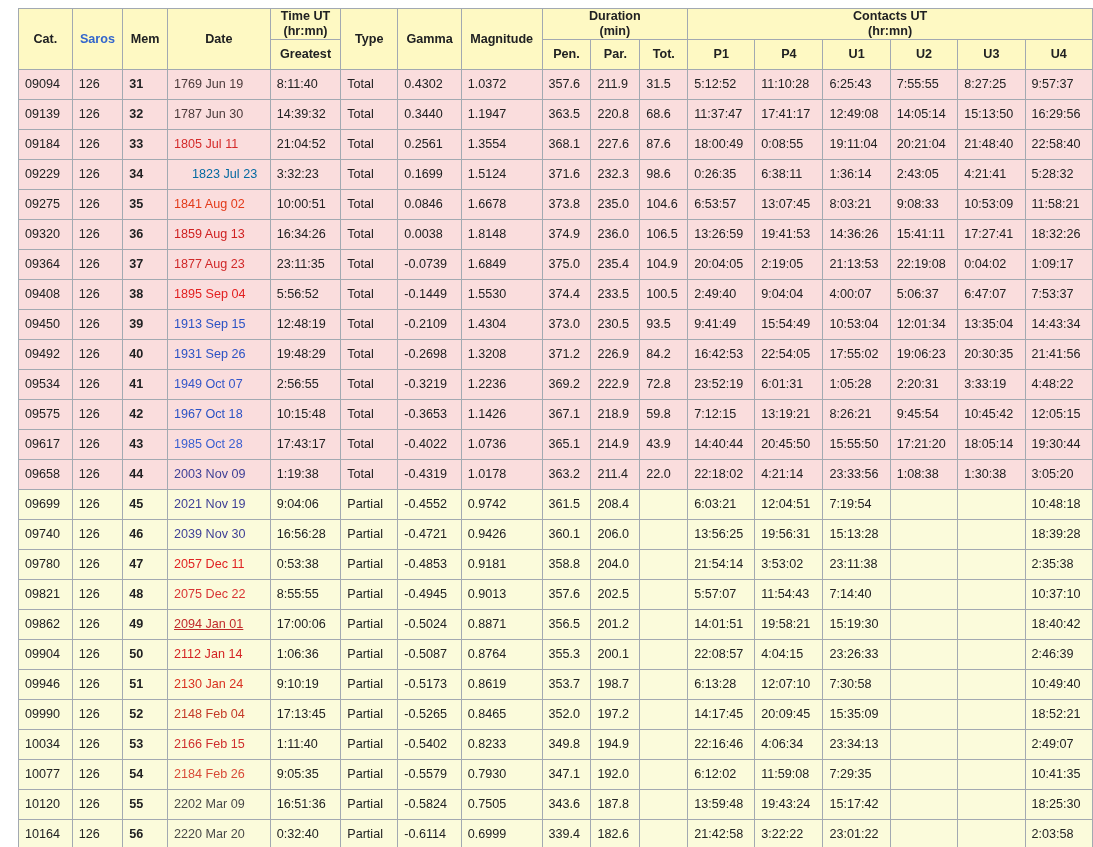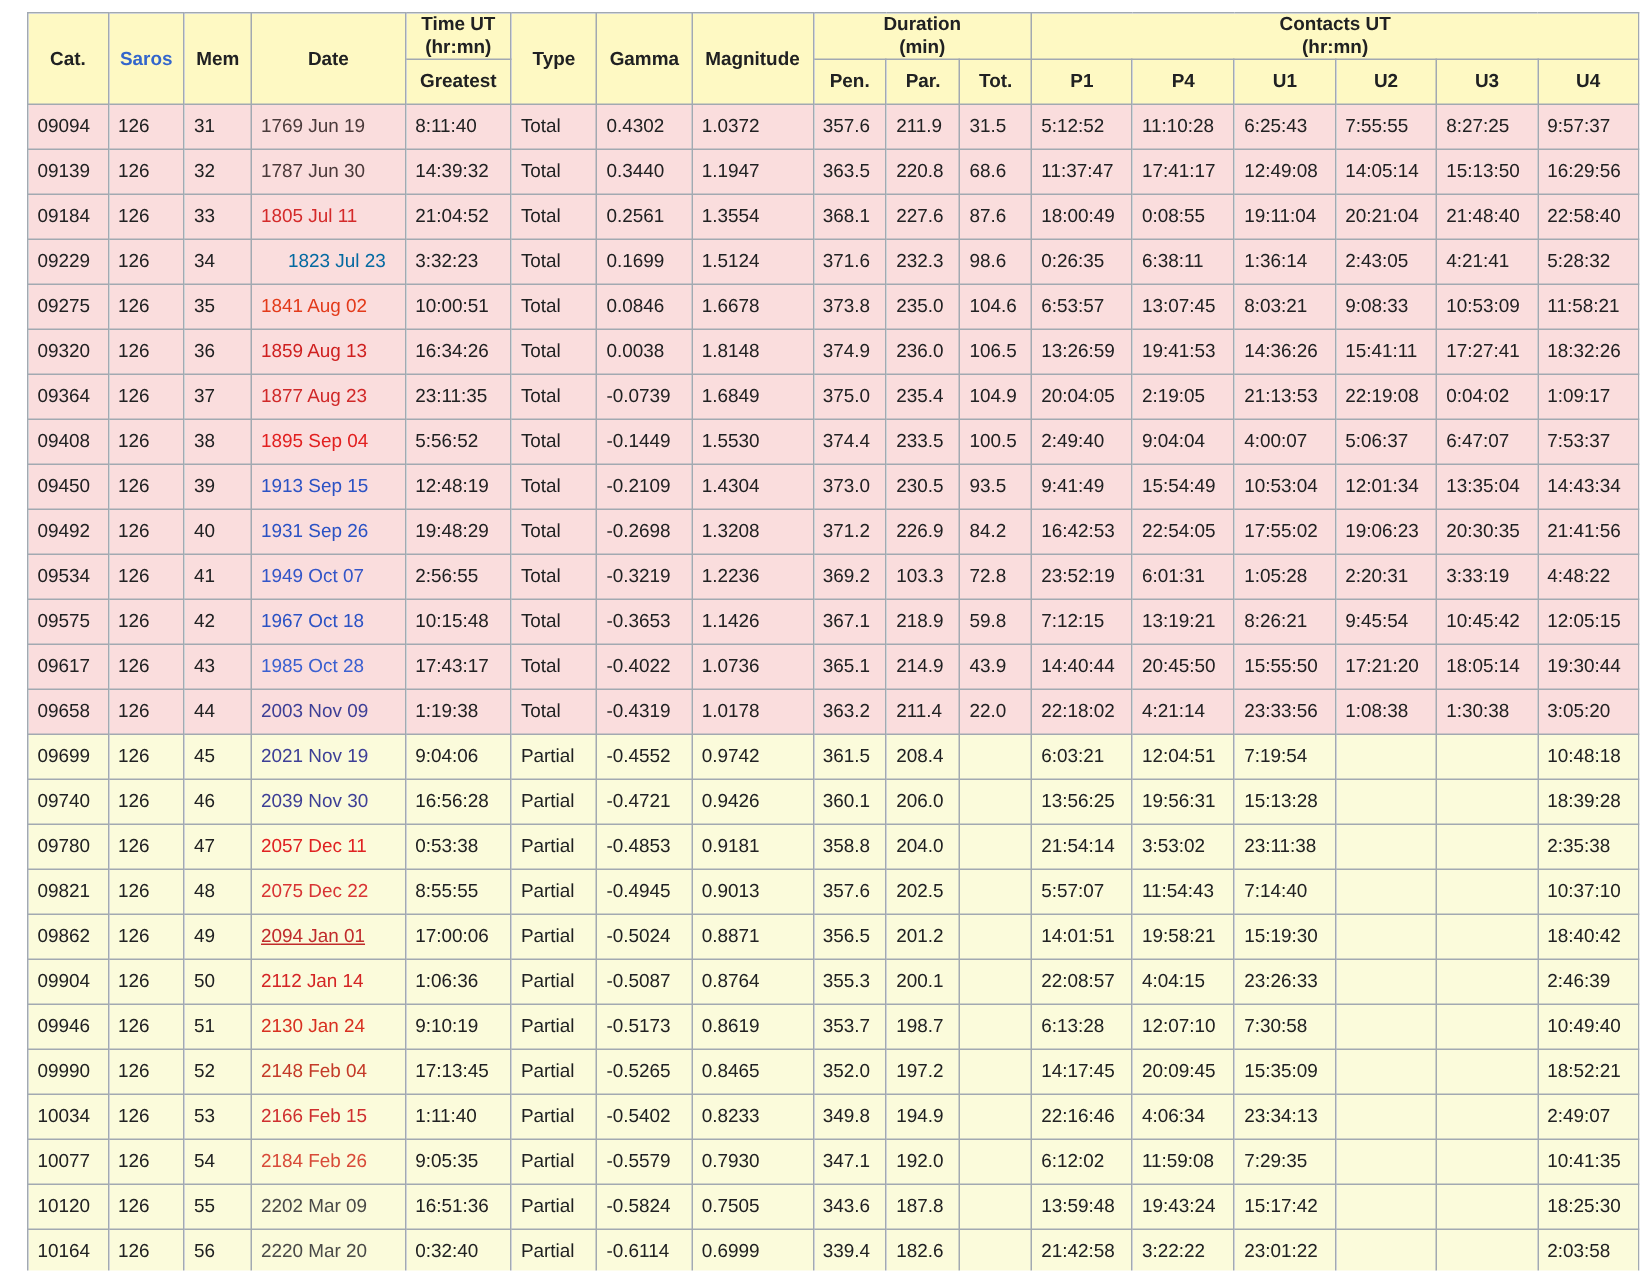--- a/index.html
+++ b/index.html
@@ -43,21 +43,21 @@
   }
   th.hdr-tall { height: 58px; }
   th.hdr-span { height: 58px; }
   th.hdr-sub  { height: 29px; }
   th .stack-line { display: block; }
   th .hdr-link { color: #3366cc; }
 
   
   .col-cat  { width: 56px; }
   .col-sar  { width: 45px; }
-  .col-mem  { width: 40px; }
+  .col-mem  { width: 40px; font-weight: bold; }
   .col-date { width: 90px; }
   .col-time { width: 75px; }
   .col-type { width: 67px; }
   .col-gam  { width: 62px; }
   .col-mag  { width: 81px; }
   .col-pen  { width: 48px; }
   .col-par  { width: 48px; }
   .col-tot  { width: 44px; }
   .col-p1   { width: 68px; }
   .col-p4   { width: 72px; }
@@ -311,21 +311,21 @@
         <tr class="row-total">
           <td class="c-num col-cat">09534</td>
           <td class="c-num col-sar">126</td>
           <td class="c-num col-mem">41</td>
           <td class="c-date col-date" style="color: rgb(51, 85, 200);">1949 Oct 07</td>
           <td class="c-time col-time">2:56:55</td>
           <td class="c-type col-type">Total</td>
           <td class="c-val col-gam">-0.3219</td>
           <td class="c-val col-mag">1.2236</td>
           <td class="c-dur col-pen">369.2</td>
-          <td class="c-dur col-par">103.3</td>
+          <td class="c-dur col-par">222.9</td>
           <td class="c-dur col-tot">72.8</td>
           <td class="c-contact col-p1">23:52:19</td>
           <td class="c-contact col-p4">6:01:31</td>
           <td class="c-contact col-u1">1:05:28</td>
           <td class="c-contact col-u2">2:20:31</td>
           <td class="c-contact col-u3">3:33:19</td>
           <td class="c-contact col-u4">4:48:22</td>
         </tr>
         <tr class="row-total">
           <td class="c-num col-cat">09575</td>

